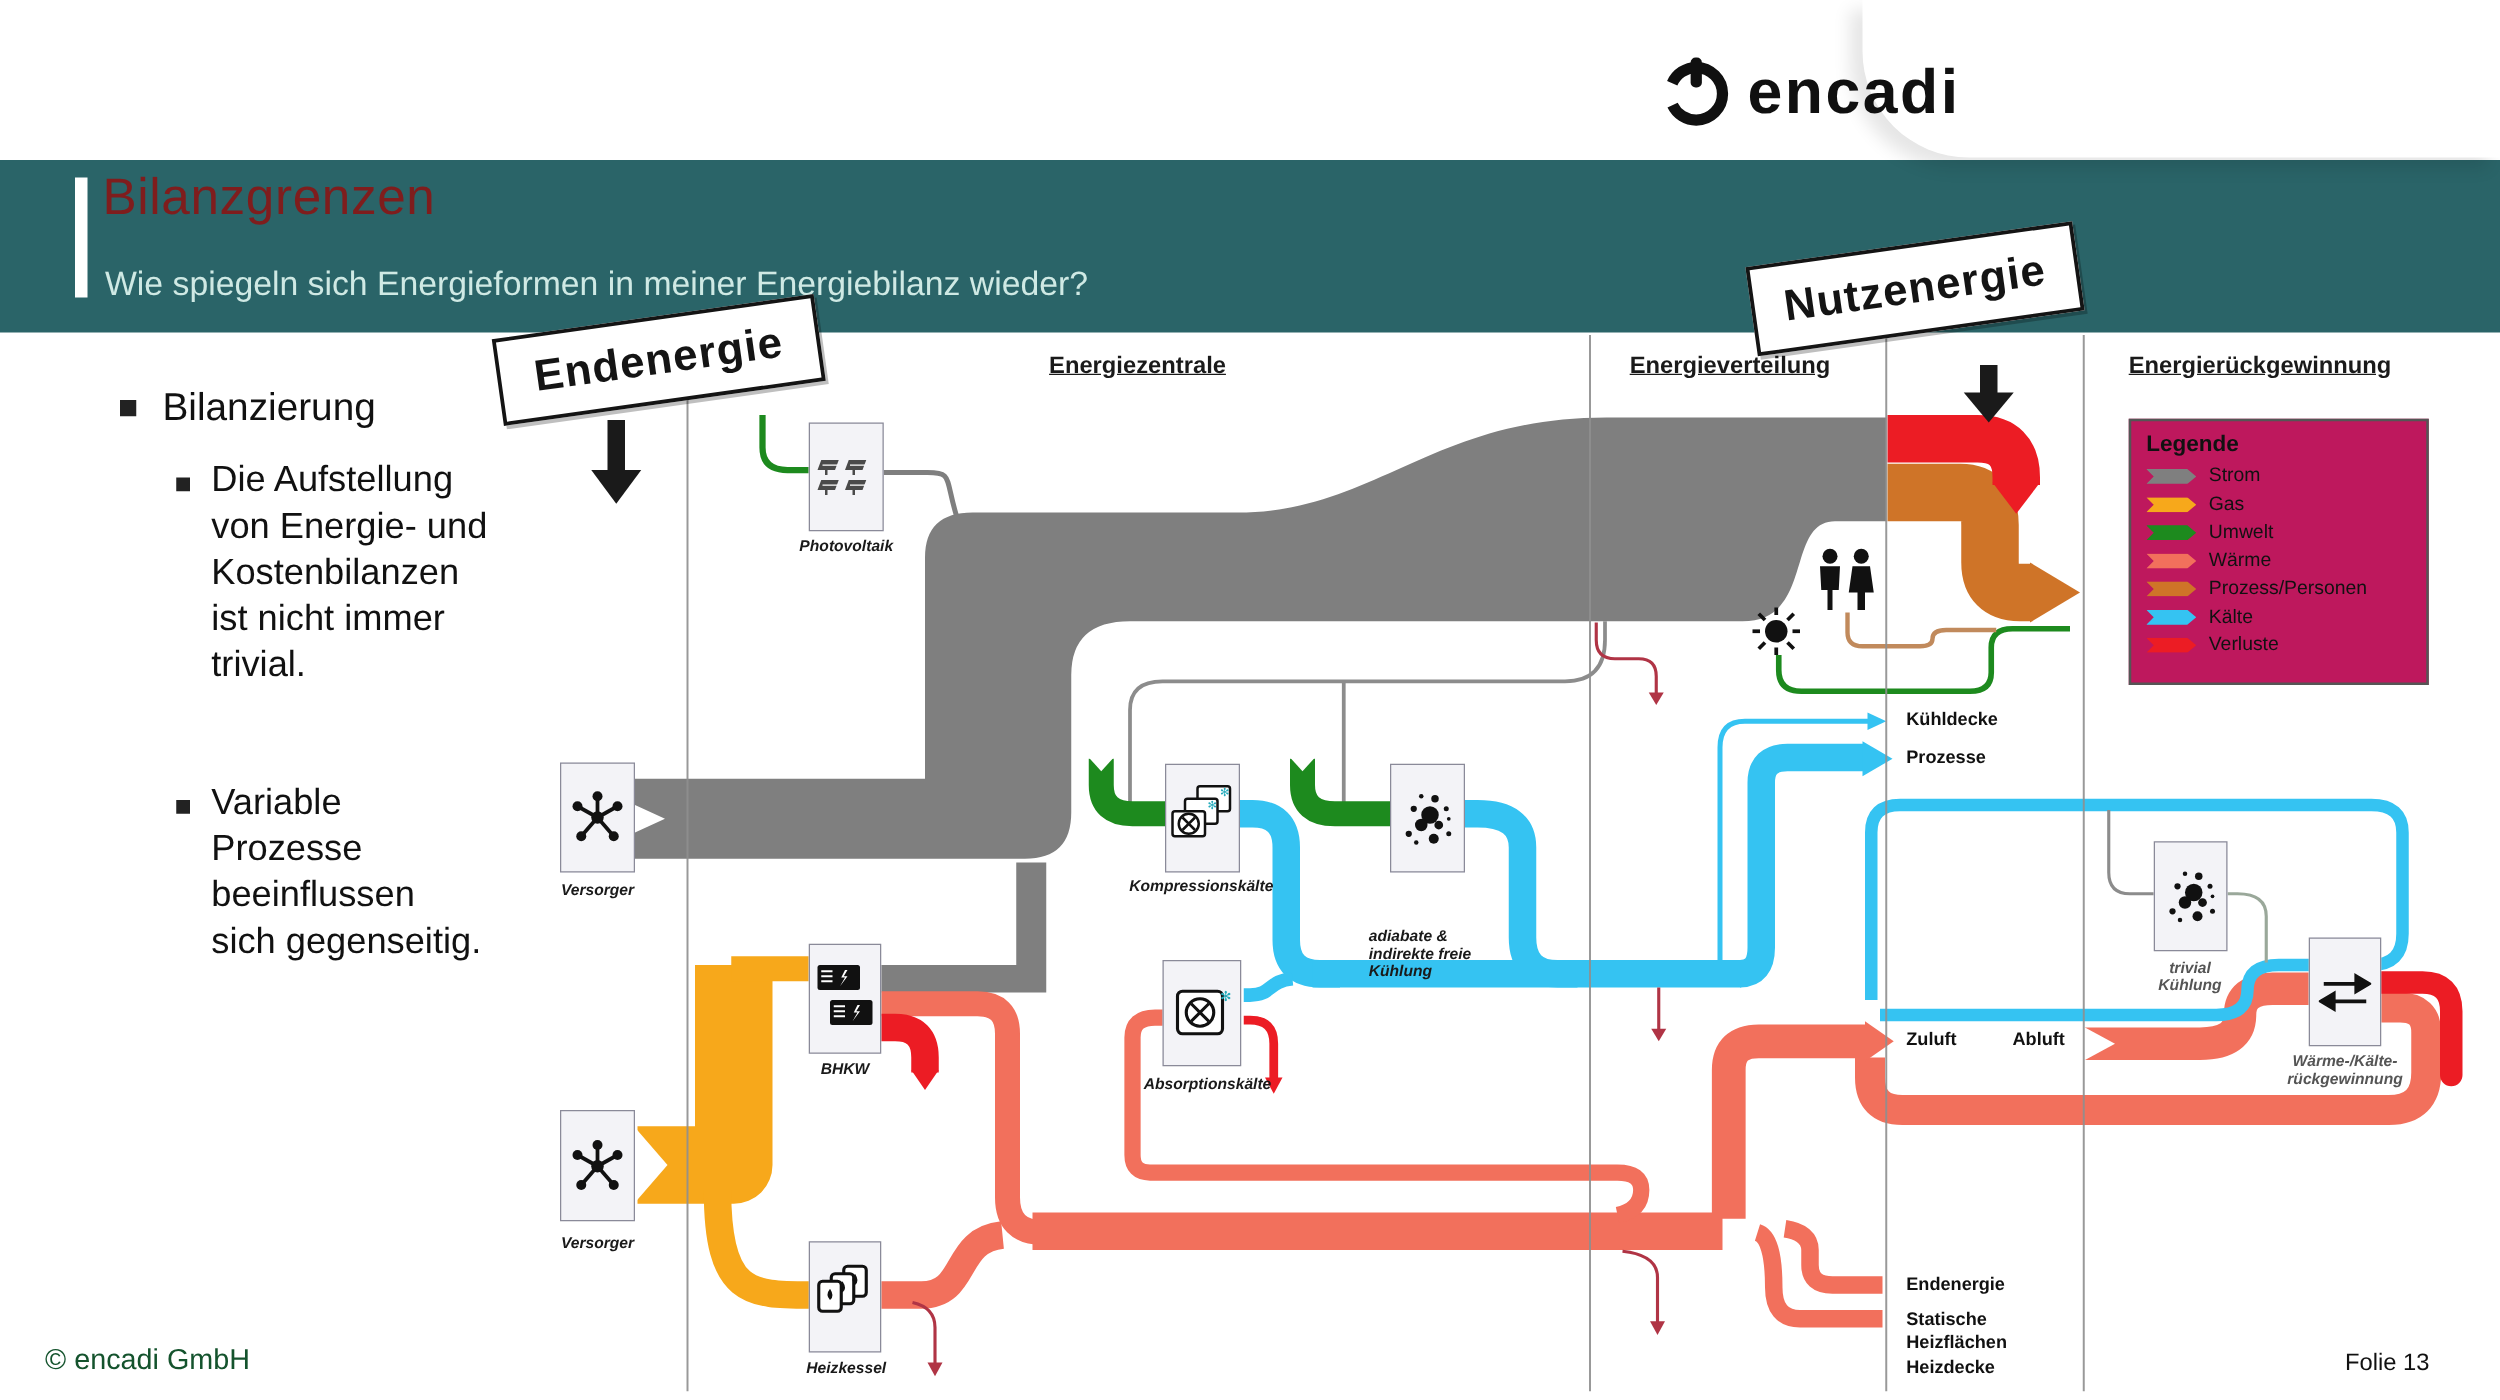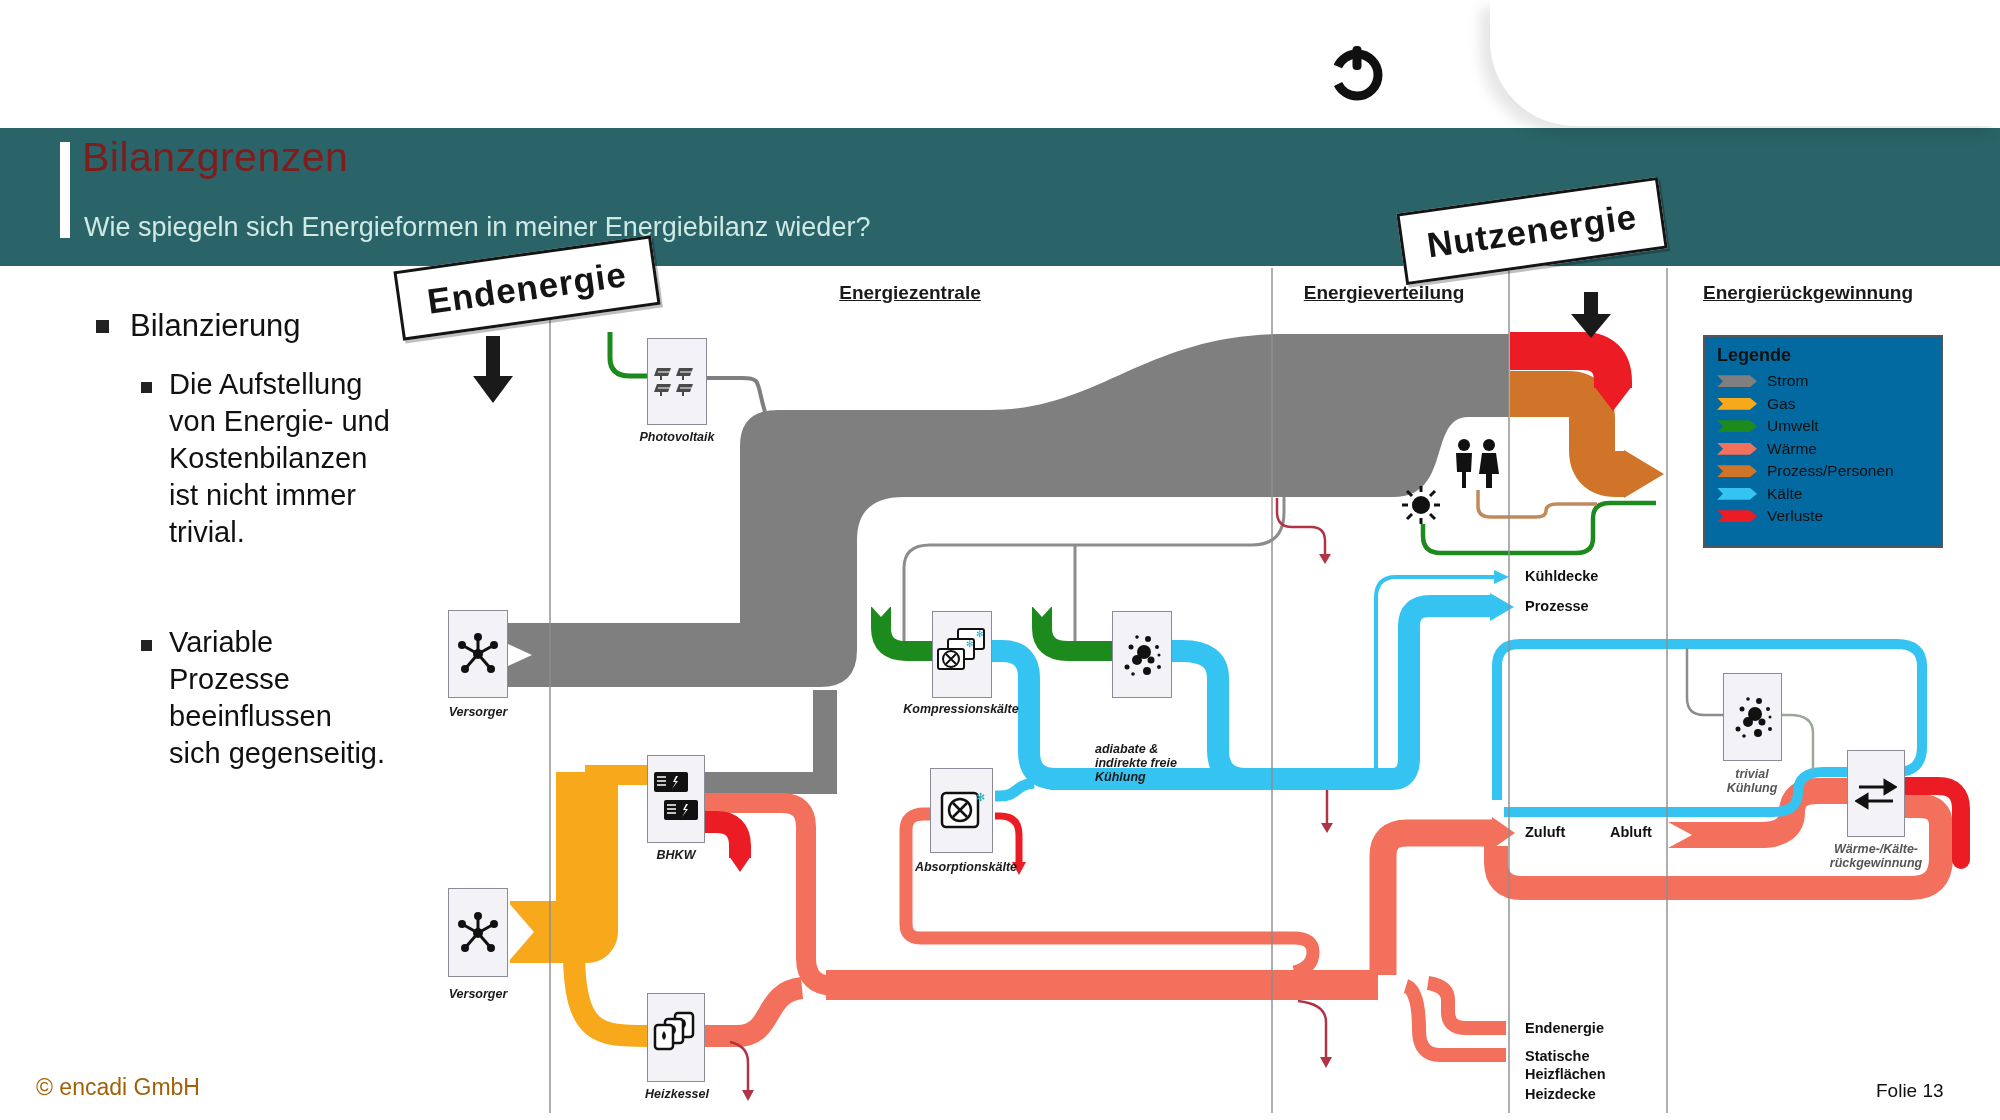--- a/index.html
+++ b/index.html
@@ -28,40 +28,41 @@
   .sticker{border:3.5px solid #141414;background:#fff;display:flex;align-items:center;justify-content:center;
     font-weight:bold;font-size:35px;color:#141414;letter-spacing:1px;box-shadow:2px 3px 0 rgba(0,0,0,.25);}
   
   .colhead{font-size:19px;font-weight:bold;text-decoration:underline;transform:translateX(-50%);white-space:nowrap;}
   .nodelabel{font-size:12.5px;font-weight:600;transform:translateX(-50%);text-align:center;white-space:pre-line;font-style:italic;}
   .nodelabel.leftal{transform:none;text-align:left;}
   .nodelabel.ital{font-style:italic;color:#555;font-weight:600;}
   .flowlabel{font-size:14.5px;font-weight:600;white-space:pre-line;color:#111;}
   .box{background:#f3f3f7;border:1.5px solid #8a8a99;display:flex;align-items:center;justify-content:center;}
   
-  .legend{left:1703px;top:335px;width:240px;height:213px;background:#0369a1;border:2px solid #555;padding:8px 12px;}
+  .legend{left:1703px;top:335px;width:240px;height:213px;background:#be185d;border:2px solid #555;padding:8px 12px;}
   .legend h4{font-size:18px;font-weight:bold;margin-bottom:4px;color:#111;}
   .lrow{display:flex;align-items:center;gap:10px;height:22.5px;}
   .lswatch{width:40px;height:12px;flex:0 0 40px;
     clip-path:polygon(0 0,82% 0,100% 50%,82% 100%,0 100%,15% 50%);}
   .lrow span{font-size:15.5px;color:#111;}
-  .footer{font-size:23px;color:#a16207;}
+  .footer{font-size:23px;color:#14532d;}
   .folie{font-size:19px;color:#111;}
   svg{display:block;}
 </style>
 </head>
 <body>
 
 <div class="abs tealband"></div>
 <div class="abs bubble"></div>
 <div class="abs logo">
   <svg width="62" height="62" viewBox="0 0 62 62">
     <circle cx="31" cy="33" r="21" fill="none" stroke="#101010" stroke-width="9" stroke-dasharray="115 18" stroke-dashoffset="-107" transform="rotate(-90 31 33)"></circle>
     <rect x="26.5" y="4" width="9" height="24" rx="4" fill="#101010"></rect>
   </svg>
+  <span class="logotext">encadi</span>
 </div>
 <div class="abs titlebar"></div>
 <div class="abs title">Bilanzgrenzen</div>
 <div class="abs subtitle">Wie spiegeln sich Energieformen in meiner Energiebilanz wieder?</div>
 
 <div class="abs b-sq" style="left:96px;top:320px;width:13px;height:13px;"></div>
 <div class="abs bullet-l1">Bilanzierung</div>
 <div class="abs b-sq" style="left:141px;top:382px;width:11px;height:11px;"></div>
 <div class="abs bullet-l2" style="left:169px;top:366px;">Die Aufstellung
 von Energie- und

